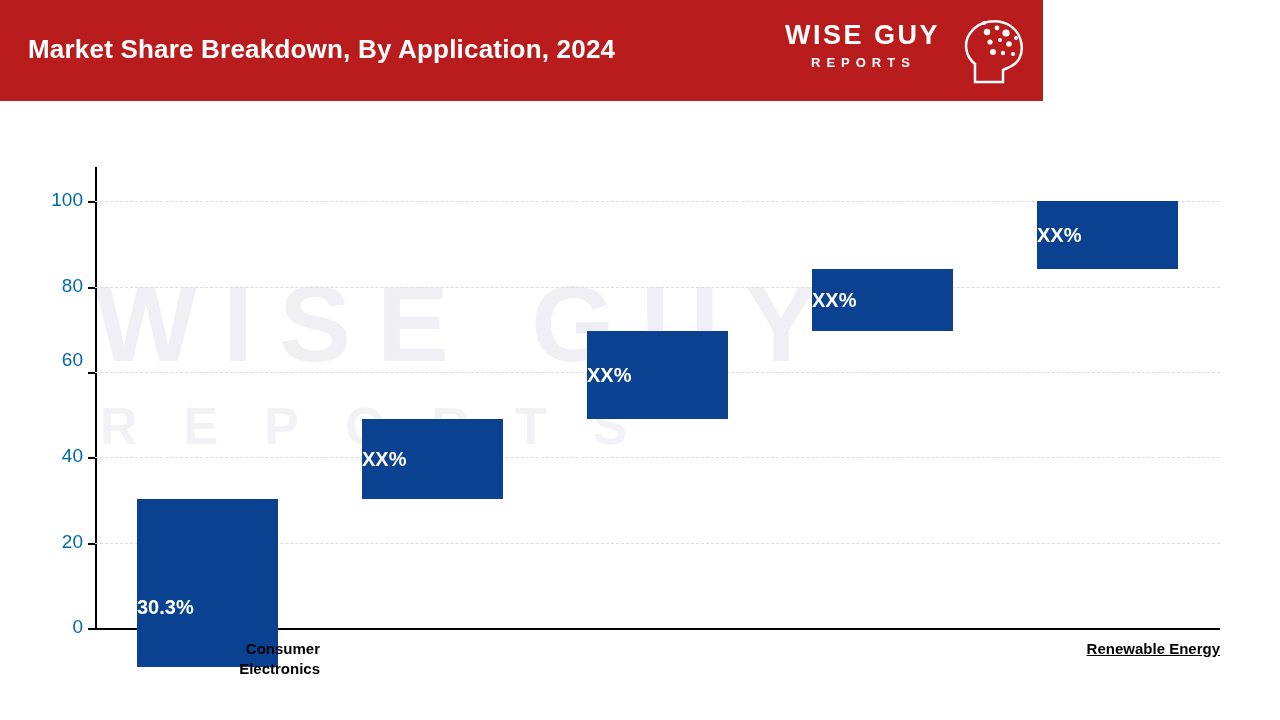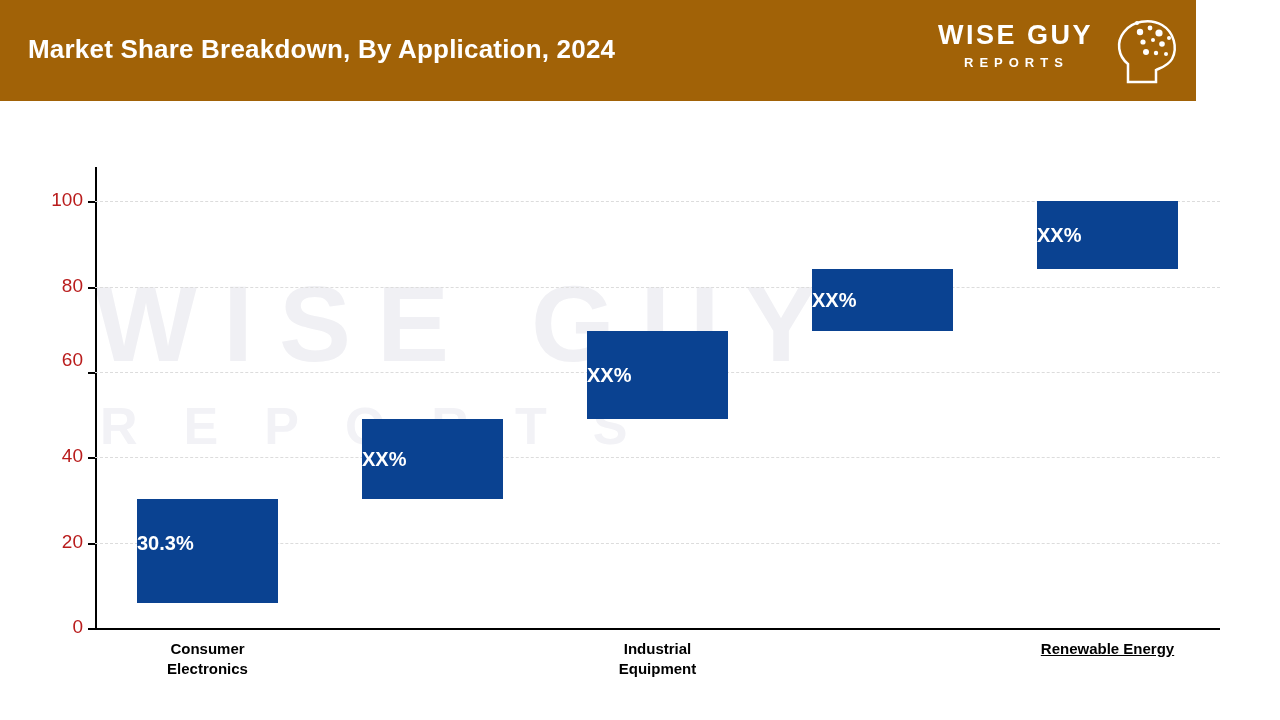--- a/index.html
+++ b/index.html
@@ -12,23 +12,23 @@
     height: 720px;
     font-family: "Liberation Sans", sans-serif;
     overflow: hidden;
     position: relative;
   }
 
   
   .header {
     position: absolute;
     left: 0; top: 0;
-    width: 1196px;
+    width: 1043px;
     height: 101px;
-    background: #a16207;
+    background: #b91c1c;
     box-sizing: border-box;
   }
   .header-title {
     position: absolute;
     left: 28px;
     top: 34px;
     color: #ffffff;
     font-size: 26px;
     font-weight: bold;
     letter-spacing: 0.2px;
@@ -135,21 +135,21 @@
     top: 461px;
     width: 1125px;
     height: 0;
     border-top: 2px solid #000000;
   }
   .ytick {
     position: absolute;
     width: 58px;
     text-align: right;
     font-size: 19px;
-    color: #b91c1c;
+    color: #0369a1;
   }
   .ytick-mark {
     position: absolute;
     left: -7px;
     width: 7px;
     height: 0;
     border-top: 2px solid #000;
   }
 
   .bar {
@@ -161,21 +161,21 @@
     width: 100%;
     text-align: left;
     color: #ffffff;
     font-size: 20px;
     font-weight: bold;
     top: 50%;
     transform: translateY(-50%);
   }
   .cat-label {
     position: absolute;
-    text-align: center;
+    text-align: right;
     font-size: 15px;
     font-weight: bold;
     color: #000000;
     line-height: 20px;
     top: 472px;
   }
 </style>
 </head>
 <body>
 
@@ -222,37 +222,33 @@
       <div class="ytick-mark" style="top: 290.259px;"></div>
       <div class="gridline" style="top: 204.889px;"></div>
       <div class="ytick" style="left: -70px; top: 182px;">60</div>
       <div class="ytick-mark" style="top: 204.889px;"></div>
       <div class="gridline" style="top: 119.519px;"></div>
       <div class="ytick" style="left: -70px; top: 107.519px;">80</div>
       <div class="ytick-mark" style="top: 119.519px;"></div>
       <div class="gridline" style="top: 34.1481px;"></div>
       <div class="ytick" style="left: -70px; top: 22.1481px;">100</div>
       <div class="ytick-mark" style="top: 34.1481px;"></div>
-      <div class="bar" style="left: 42px; top: 331.664px; width: 141px; height: 104px; background: rgb(10, 66, 145);">
+      <div class="bar" style="left: 42px; top: 331.664px; width: 141px; height: 168px; background: rgb(10, 66, 145);">
         <div class="bar-label" style="top: auto; bottom: 48px; transform: none;">30.3%</div>
       </div>
       <div class="cat-label" style="left: 0px; width: 225px;">
         <div>Consumer</div>
         <div>Electronics</div>
       </div>
       <div class="bar" style="left: 267px; top: 251.843px; width: 141px; height: 79.8213px; background: rgb(10, 66, 145);">
         <div class="bar-label">XX%</div>
       </div>
       <div class="bar" style="left: 492px; top: 164.338px; width: 141px; height: 87.5046px; background: rgb(10, 66, 145);">
         <div class="bar-label">XX%</div>
       </div>
-      <div class="cat-label" style="left: 450px; width: 225px;">
-        <div>Industrial</div>
-        <div>Equipment</div>
-      </div>
       <div class="bar" style="left: 717px; top: 102.444px; width: 141px; height: 61.8935px; background: rgb(10, 66, 145);">
         <div class="bar-label">XX%</div>
       </div>
       <div class="bar" style="left: 942px; top: 34.1481px; width: 141px; height: 68.2963px; background: rgb(10, 66, 145);">
         <div class="bar-label">XX%</div>
       </div>
       <div class="cat-label" style="left: 900px; width: 225px; text-decoration: underline;">
         <div>Renewable Energy</div>
       </div>
     </div>

